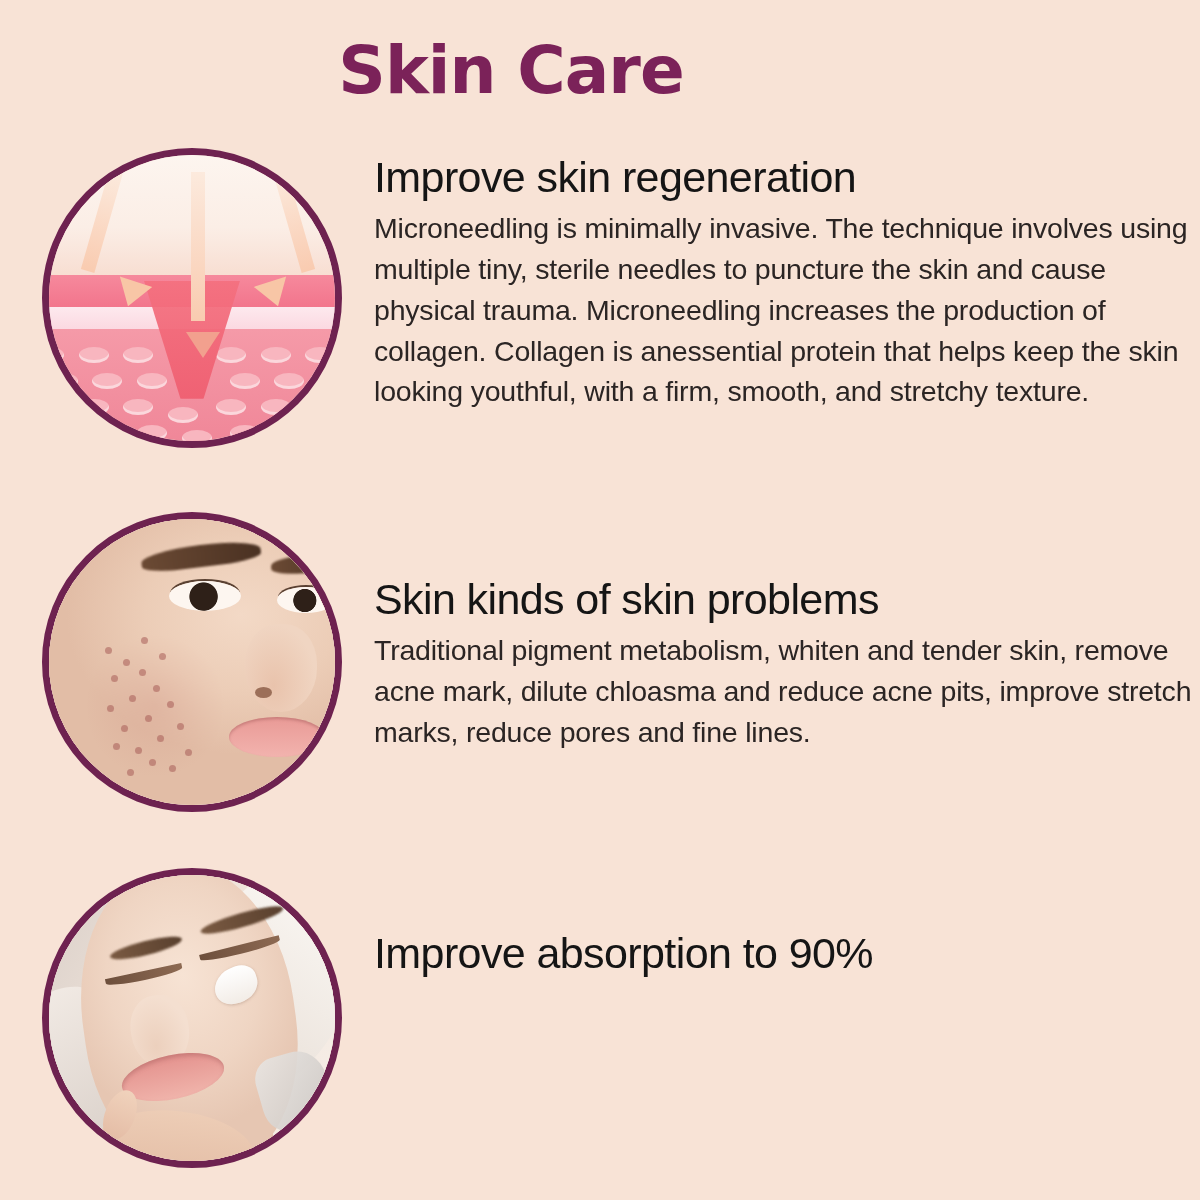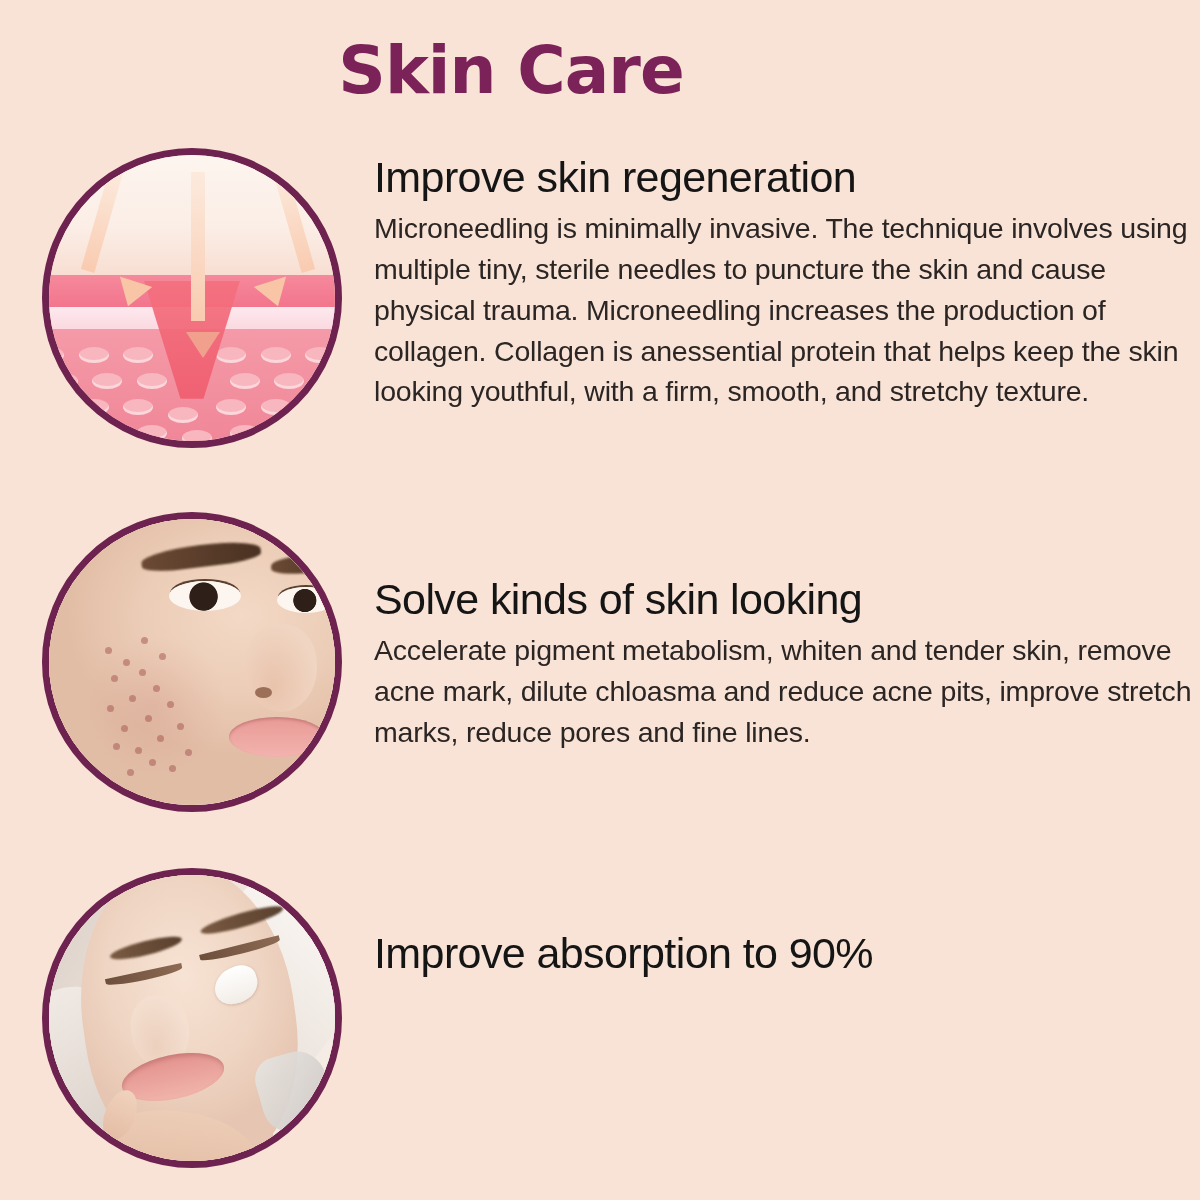--- a/index.html
+++ b/index.html
@@ -376,22 +376,22 @@
           <div class="acne" style="left:100px; top:240px;"></div>
           <div class="acne" style="left:120px; top:246px;"></div>
           <div class="acne" style="left:78px;  top:250px;"></div>
           <div class="acne" style="left:136px; top:230px;"></div>
           <div class="acne" style="left:92px;  top:118px;"></div>
           <div class="acne" style="left:110px; top:134px;"></div>
         </div>
       </div>
     </div>
     <div class="copy">
-      <h2 class="heading">Solve kinds of skin looking</h2>
-      <p class="body">Accelerate pigment metabolism, whiten and tender skin, remove acne mark, dilute chloasma and reduce acne pits, improve stretch marks, reduce pores and fine lines.</p>
+      <h2 class="heading">Skin kinds of skin problems</h2>
+      <p class="body">Traditional pigment metabolism, whiten and tender skin, remove acne mark, dilute chloasma and reduce acne pits, improve stretch marks, reduce pores and fine lines.</p>
     </div>
   </div>
 
   <div class="section sec3">
     <div class="circle-wrap">
       <div class="circle">
         <div class="face3">
           <div class="f3-bg"></div>
           <div class="f3-towel"></div>
           <div class="f3-towel2"></div>

